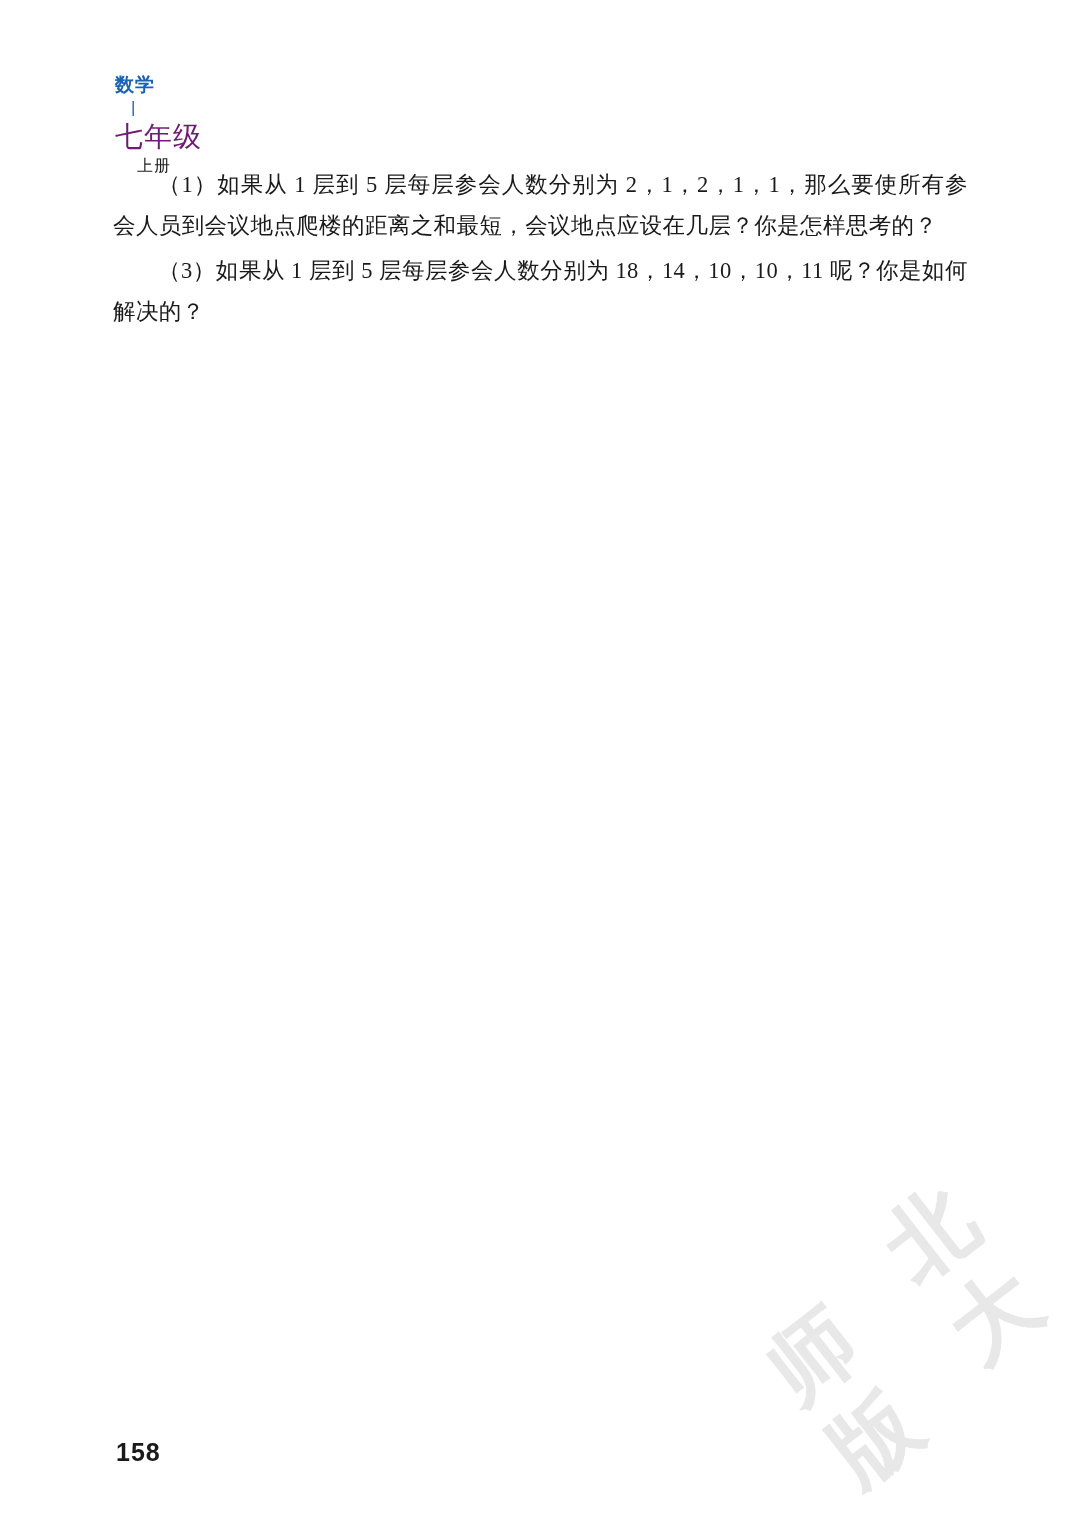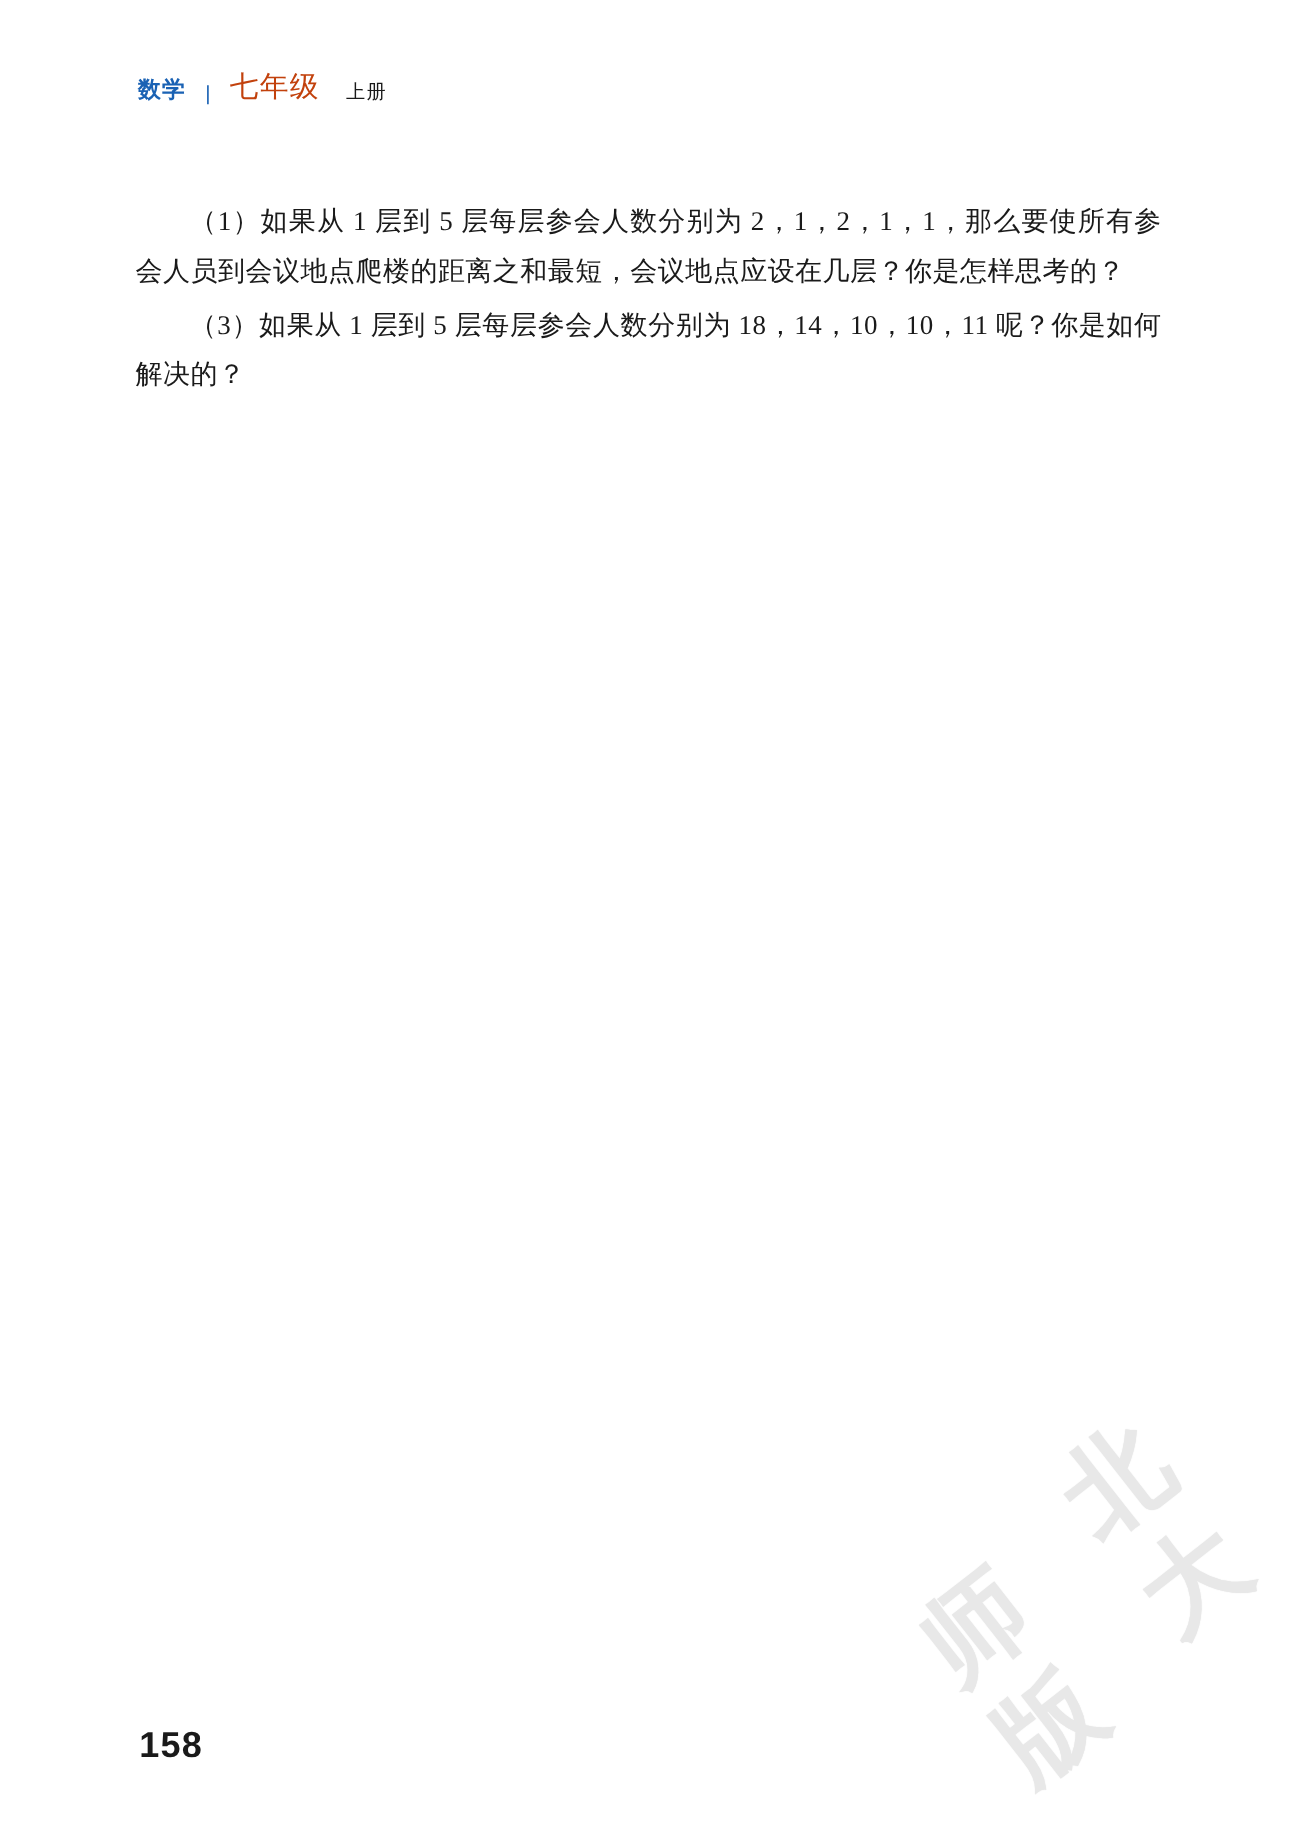--- a/index.html
+++ b/index.html
@@ -15,44 +15,45 @@
     position: relative;
     overflow: hidden;
   }
   .page {
     position: absolute;
     inset: 0;
   }
   
   .running-head {
     position: absolute;
-    top: 56px;
+    top: 72px;
     left: 115px;
     display: flex;
-    align-items: flex-end;
+    align-items: flex-start;
     gap: 0;
     white-space: nowrap;
+    flex-direction: column;
   }
   .rh-subject {
     color: #1a62b4;
     font-family: "Liberation Sans", "DejaVu Sans", sans-serif;
     font-weight: bold;
     font-size: 19px;
     letter-spacing: 1px;
   }
   .rh-sep {
     color: #1a62b4;
     font-family: "Liberation Sans", "DejaVu Sans", sans-serif;
     font-size: 17px;
     margin: 0 16px;
   }
   .rh-grade {
-    color: #c2410c;
+    color: #701a75;
     font-family: "Liberation Serif", "DejaVu Serif", serif;
-    font-size: 24px;
+    font-size: 28px;
     letter-spacing: 1px;
   }
   .rh-volume {
     color: #1a1a1a;
     font-family: "Liberation Serif", "DejaVu Serif", serif;
     font-size: 16px;
     letter-spacing: 1px;
     margin-left: 22px;
   }
   
@@ -72,21 +73,21 @@
   }
   .para.first {
     margin-bottom: 4px;
   }
   
   .folio {
     position: absolute;
     left: 116px;
     top: 1438px;
     font-family: "Liberation Sans", "DejaVu Sans", sans-serif;
-    font-size: 30px;
+    font-size: 25px;
     font-weight: bold;
     color: #1a1a1a;
     letter-spacing: 1px;
   }
   
   .watermark {
     position: absolute;
     right: 20px;
     bottom: 30px;
     width: 360px;

